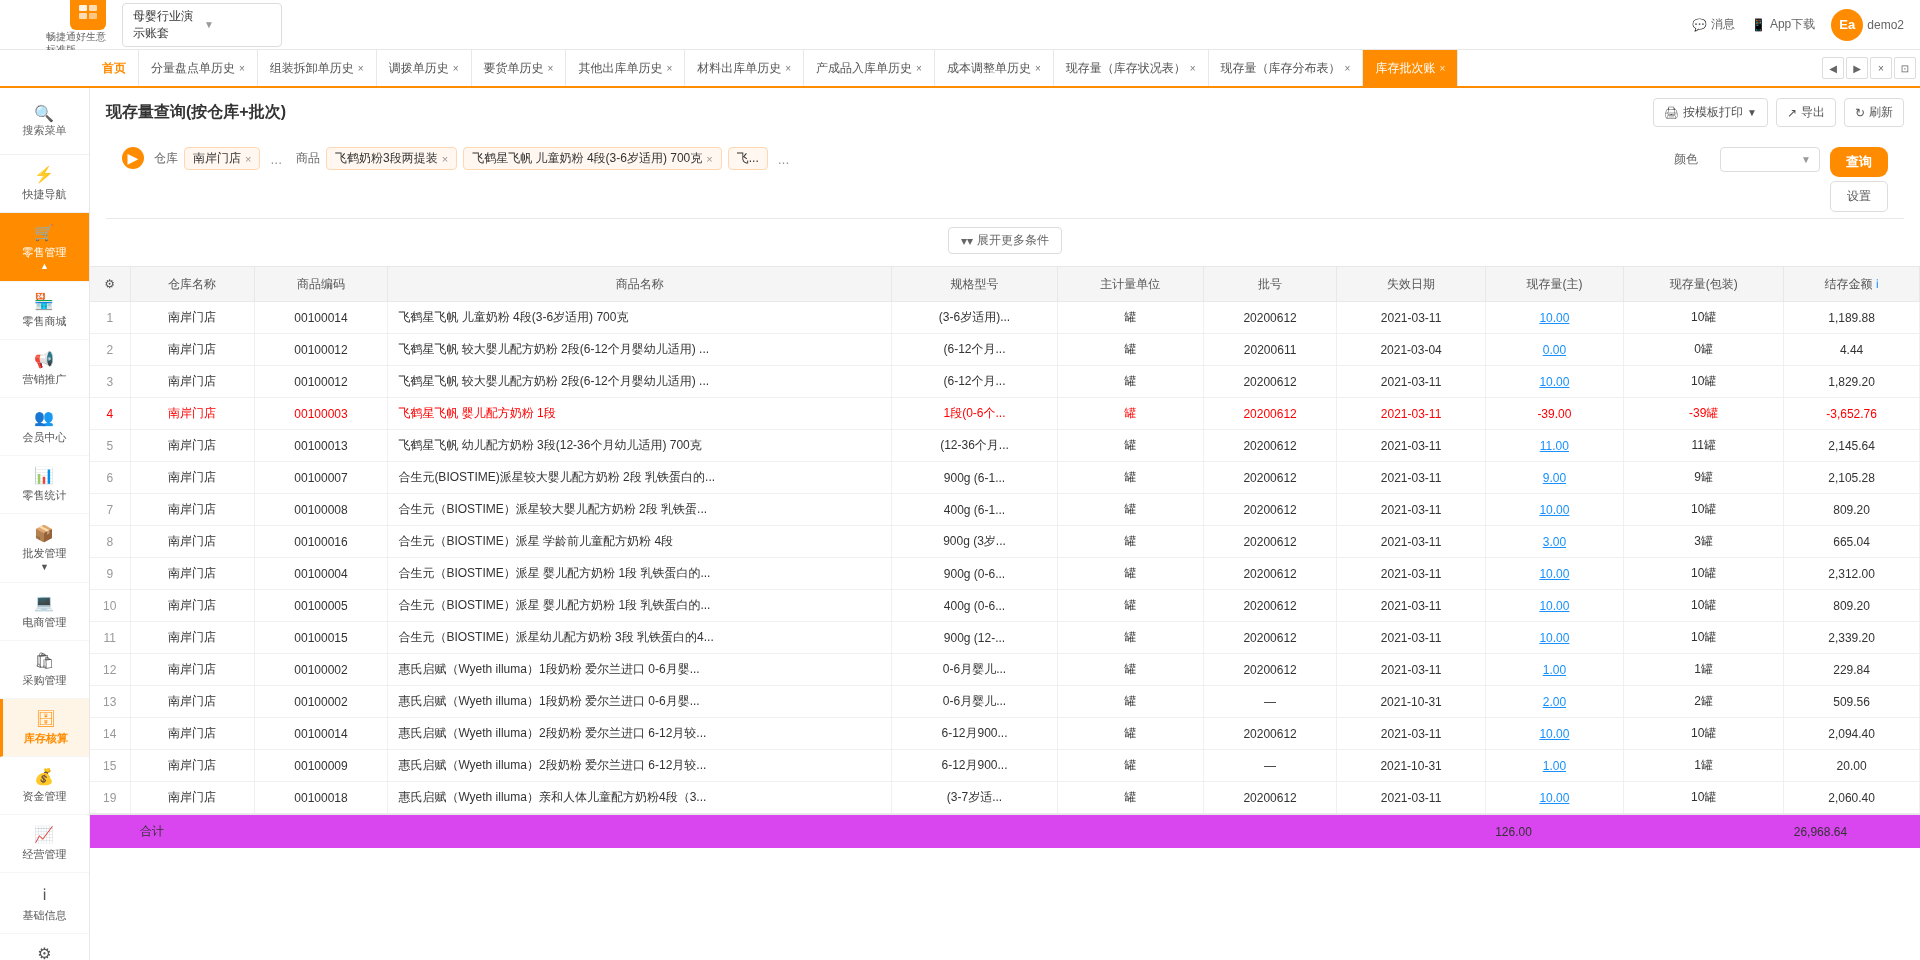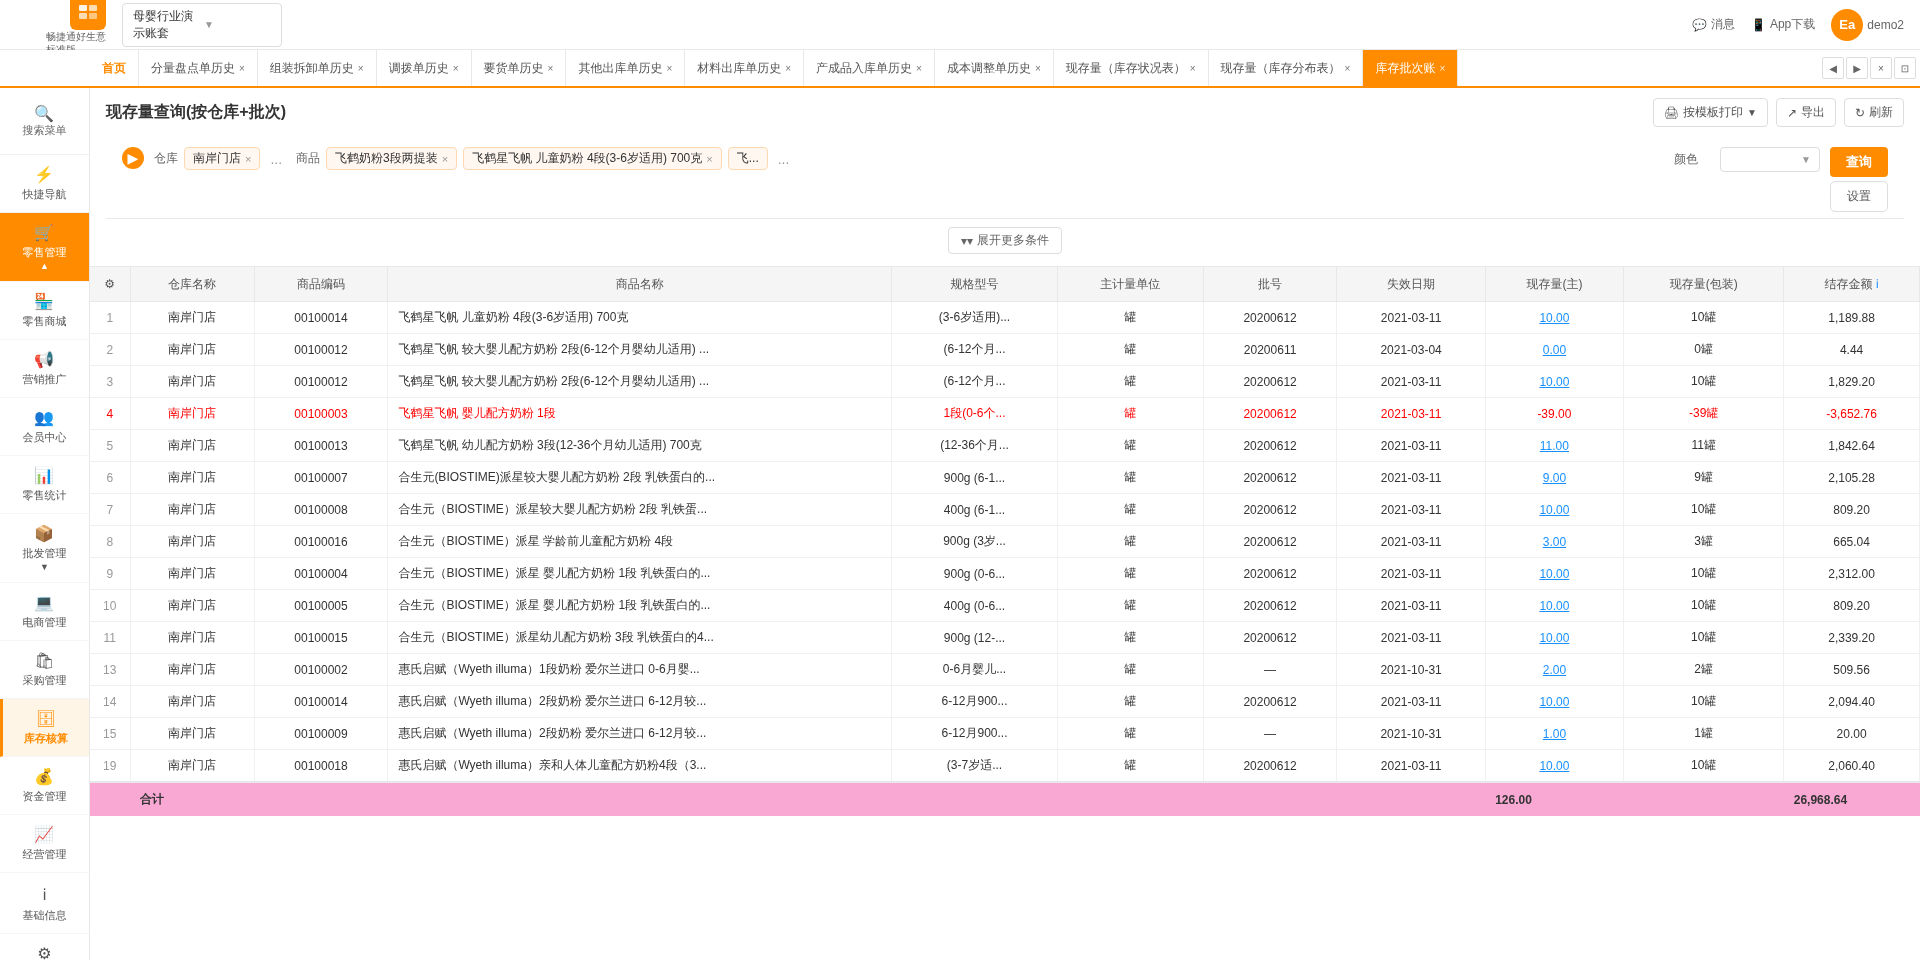--- a/index.html
+++ b/index.html
@@ -284,21 +284,21 @@
       border: 1px solid #ddd;
       border-radius: 4px;
       background: #fff;
       margin: 4px auto;
     }
 
     .btn-query {
       background: #ff8c00;
       color: #fff;
       border: none;
-      border-radius: 4px;
+      border-radius: 9px;
       padding: 6px 16px;
       font-size: 13px;
       cursor: pointer;
       font-weight: bold;
     }
     .btn-setting {
       background: #fff;
       color: #555;
       border: 1px solid #ddd;
       border-radius: 5px;
@@ -343,23 +343,23 @@
     }
     tbody tr.negative td { color: #f00; }
     .row-num { color: #999; }
     .link-cell {
       color: #1890ff;
       text-decoration: underline;
       cursor: pointer;
     }
     .negative-val { color: #f00; }
     .tfoot-row td {
-      background: #f9a8d4;
+      background: #d946ef;
       border-top: 2px solid #e8e8e8;
-      font-weight: bold;
+      font-weight: normal;
       padding: 8px 10px;
       margin-top: 34px;
     }
     .expand-toggle {
       width: 22px;
       height: 22px;
       background: #ff8c00;
       color: #fff;
       border: none;
       border-radius: 50%;
@@ -686,21 +686,21 @@
     <td class="row-num">5</td>
     <td>南岸门店</td>
     <td>00100013</td>
     <td style="text-align:left;max-width:280px;overflow:hidden;text-overflow:ellipsis;">飞鹤星飞帆 幼儿配方奶粉 3段(12-36个月幼儿适用) 700克</td>
     <td>(12-36个月...</td>
     <td>罐</td>
     <td>20200612</td>
     <td>2021-03-11</td>
     <td class="link-cell">11.00</td>
     <td class="">11罐</td>
-    <td class="">1,842.64</td>
+    <td class="">2,145.64</td>
   </tr>
             <tr>
     <td class="row-num">6</td>
     <td>南岸门店</td>
     <td>00100007</td>
     <td style="text-align:left;max-width:280px;overflow:hidden;text-overflow:ellipsis;">合生元(BIOSTIME)派星较大婴儿配方奶粉 2段 乳铁蛋白的...</td>
     <td>900g (6-1...</td>
     <td>罐</td>
     <td>20200612</td>
     <td>2021-03-11</td>
@@ -765,20 +765,33 @@
     <td>南岸门店</td>
     <td>00100015</td>
     <td style="text-align:left;max-width:280px;overflow:hidden;text-overflow:ellipsis;">合生元（BIOSTIME）派星幼儿配方奶粉 3段 乳铁蛋白的4...</td>
     <td>900g (12-...</td>
     <td>罐</td>
     <td>20200612</td>
     <td>2021-03-11</td>
     <td class="link-cell">10.00</td>
     <td class="">10罐</td>
     <td class="">2,339.20</td>
+  </tr>
+            <tr>
+    <td class="row-num">12</td>
+    <td>南岸门店</td>
+    <td>00100002</td>
+    <td style="text-align:left;max-width:280px;overflow:hidden;text-overflow:ellipsis;">惠氏启赋（Wyeth illuma）1段奶粉 爱尔兰进口 0-6月婴...</td>
+    <td>0-6月婴儿...</td>
+    <td>罐</td>
+    <td>20200612</td>
+    <td>2021-03-11</td>
+    <td class="link-cell">1.00</td>
+    <td class="">1罐</td>
+    <td class="">229.84</td>
   </tr>
             <tr>
     <td class="row-num">13</td>
     <td>南岸门店</td>
     <td>00100002</td>
     <td style="text-align:left;max-width:280px;overflow:hidden;text-overflow:ellipsis;">惠氏启赋（Wyeth illuma）1段奶粉 爱尔兰进口 0-6月婴...</td>
     <td>0-6月婴儿...</td>
     <td>罐</td>
     <td>—</td>
     <td>2021-10-31</td>

